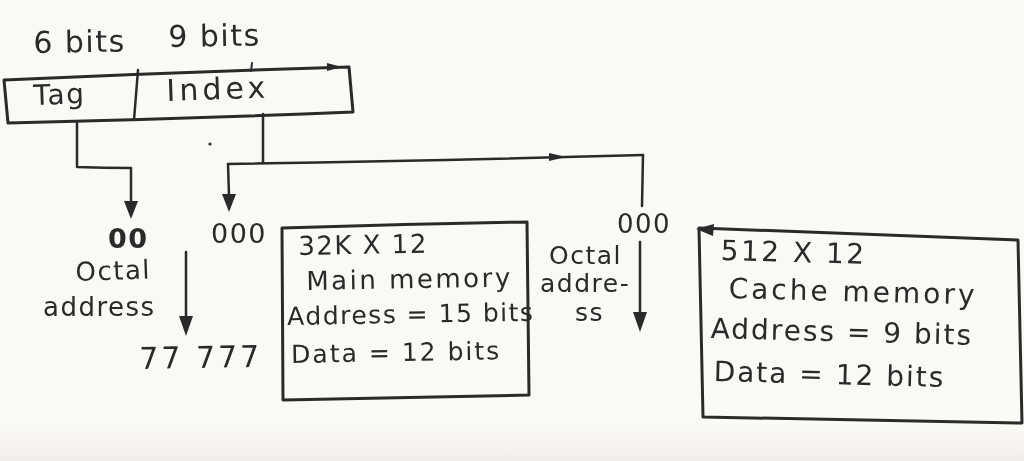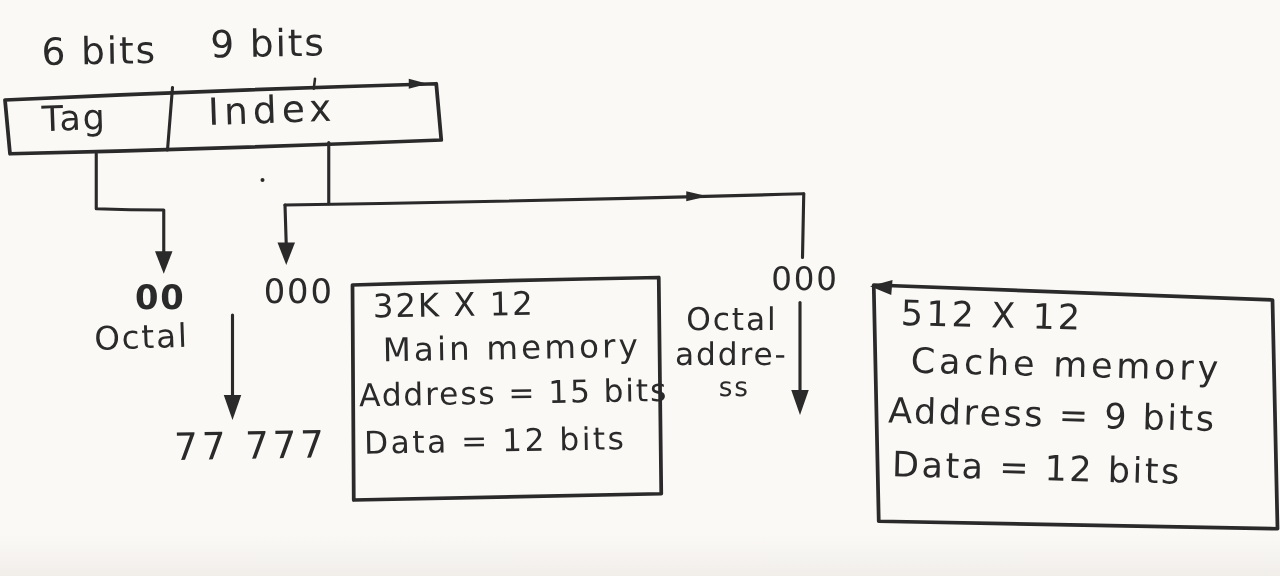--- a/index.html
+++ b/index.html
@@ -61,30 +61,31 @@
 
   <div class="txt r-neg1" style="left:33px;top:28px;font-size:30px;">6 bits</div>
   <div class="txt r-neg1" style="left:168px;top:22px;font-size:30px;">9 bits</div>
 
   <div class="txt r-neg2" style="left:33px;top:82px;font-size:28px;">Tag</div>
   <div class="txt r-neg2" style="left:166px;top:76px;font-size:30px;letter-spacing:4px;">Index</div>
 
   <div class="txt" style="left:108px;top:225px;font-size:27px;font-weight:bold;">00</div>
   <div class="txt" style="left:211px;top:220px;font-size:27px;">000</div>
   <div class="txt r-neg2" style="left:75px;top:259px;font-size:26px;">Octal</div>
+  <div class="txt" style="left:43px;top:294px;font-size:26px;">address</div>
   <div class="txt r-neg1" style="left:139px;top:344px;font-size:30px;letter-spacing:3px;">77 777</div>
 
   <div class="txt r-neg1" style="left:298px;top:233px;font-size:26px;">32K X 12</div>
   <div class="txt r-neg1" style="left:306px;top:268px;font-size:26px;letter-spacing:2.5px;">Main memory</div>
   <div class="txt r-neg1" style="left:287px;top:304px;font-size:25px;">Address = 15 bits</div>
   <div class="txt r-neg1" style="left:291px;top:342px;font-size:25px;letter-spacing:2px;">Data = 12 bits</div>
 
   <div class="txt" style="left:617px;top:211px;font-size:26px;">000</div>
   <div class="txt" style="left:549px;top:243px;font-size:25px;">Octal</div>
   <div class="txt" style="left:540px;top:271px;font-size:25px;">addre-</div>
-  <div class="txt" style="left:575px;top:300px;font-size:21px;">ss</div>
+  <div class="txt" style="left:575px;top:300px;font-size:25px;">ss</div>
 
   <div class="txt r-pos1" style="left:721px;top:237px;font-size:28px;letter-spacing:2.5px;">512 X 12</div>
   <div class="txt r-pos1" style="left:729px;top:275px;font-size:28px;letter-spacing:3px;">Cache memory</div>
   <div class="txt r-pos1" style="left:711px;top:315px;font-size:28px;letter-spacing:2px;">Address = 9 bits</div>
   <div class="txt r-pos1" style="left:714px;top:358px;font-size:28px;letter-spacing:2px;">Data = 12 bits</div>
 
 </div>
 
 </body></html>

